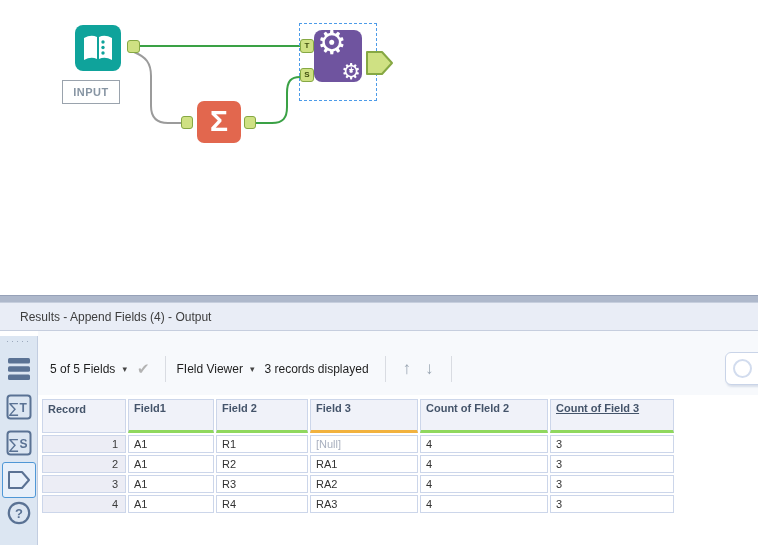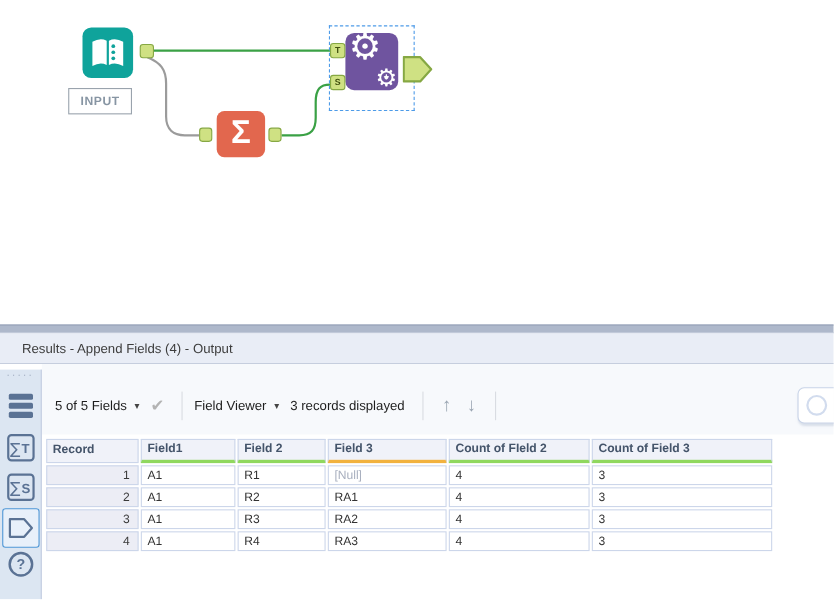--- a/index.html
+++ b/index.html
@@ -99,32 +99,32 @@
   }
   .search-circle {
     position:absolute; left:7px; top:6px; width:19px; height:19px;
     border:2px solid #D2DCEE; border-radius:50%;
   }
 
   
   #grid { position:absolute; left:40px; top:66px; border-collapse:separate; border-spacing:2px; }
   #grid th {
     font-size:11px; font-weight:bold; color:#44546A; text-align:left;
-    background:#F0F2F9; border:1px solid #CCD6EA; padding:2px 5px 4px 5px; height:17px;
+    background:#F0F2F9; border:1px solid #CCD6EA; padding:2px 5px 16px 5px; height:17px;
   }
   #grid th.u-green  { border-bottom:3px solid #90D85E; }
   #grid th.u-orange { border-bottom:3px solid #F2B23E; }
   #grid td {
     font-size:11px; color:#323232; background:#fff;
     border:1px solid #CCD6EA; padding:2px 5px; height:15px;
   }
   #grid td.rec { background:#ECEDF5; text-align:right; padding-right:7px; color:#3A3A3A; }
   #grid td.null-val { color:#A9B0BF; }
-  .w-rec {width:84px;} .w-f1 {width:86px;} .w-f2 {width:80px;}
-  .w-f3 {width:108px;} .w-c2 {width:128px;} .w-c3 {width:164px;}
+  .w-rec {width:84px;} .w-f1 {width:86px;} .w-f2 {width:92px;}
+  .w-f3 {width:108px;} .w-c2 {width:128px;} .w-c3 {width:124px;text-decoration:underline;}
 </style>
 </head>
 <body>
 
 <div id="screen">
 
   <div id="canvas">
 
     <svg id="wires">
       <path d="M140 46 L300 46" stroke="#3AA145" stroke-width="2" fill="none"></path>
@@ -215,21 +215,21 @@
         </svg>
       </div>
     </div>
 
     <div id="toolbar">
       <span style="width:12px"></span>
       <span class="tb-text">5 of 5 Fields</span>
       <span class="caret">▾</span>
       <span class="tb-check">✔</span>
       <span class="tb-sep"></span>
-      <span class="tb-text">Field Viewer</span>
+      <span class="tb-text">FIeld Viewer</span>
       <span class="caret">▾</span>
       <span class="tb-text" style="margin-left:6px">3 records displayed</span>
       <span class="tb-sep" style="margin-left:16px"></span>
       <span class="tb-arrow">↑</span>
       <span class="tb-arrow">↓</span>
       <span class="tb-sep"></span>
       <span class="search-box">
         <span class="search-circle"></span>
       </span>
     </div>

